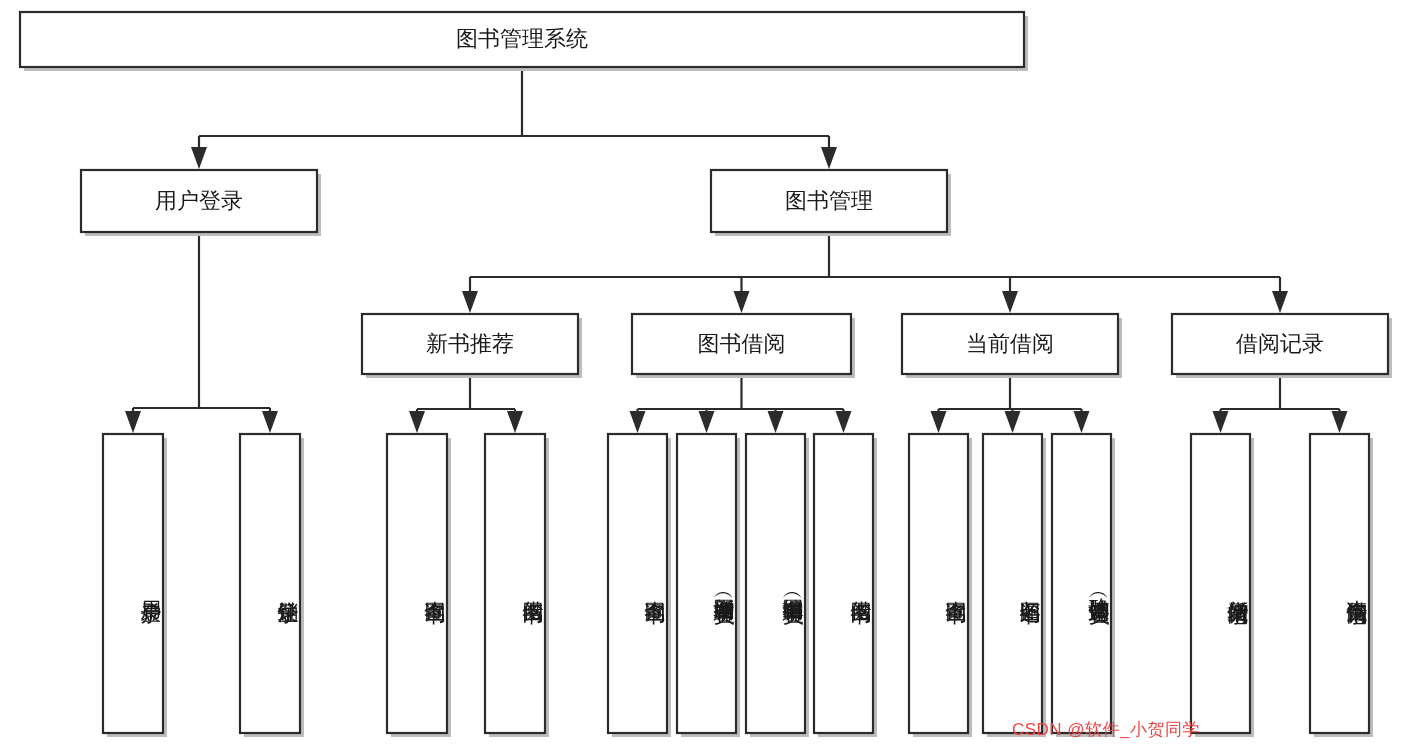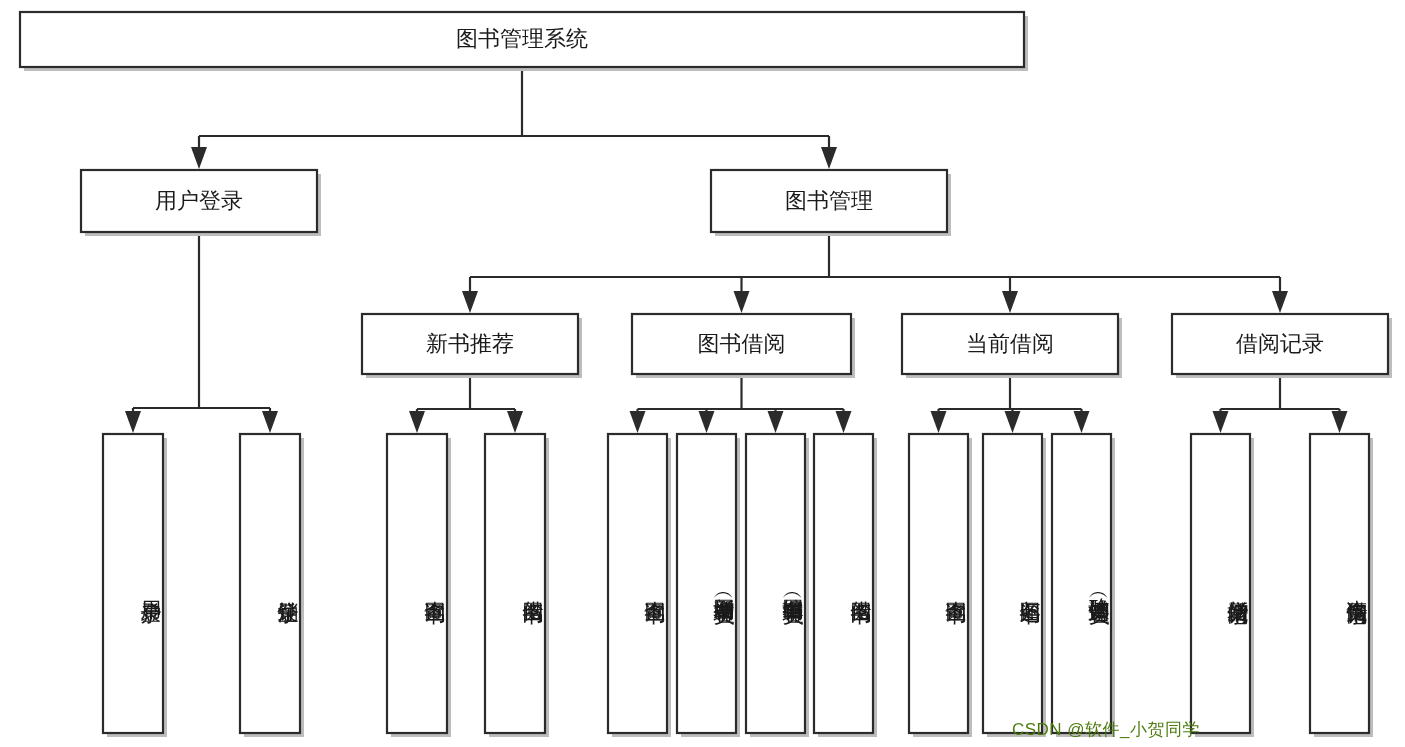--- a/index.html
+++ b/index.html
@@ -68,21 +68,21 @@
     align-items: flex-start;
     justify-content: center;
     pointer-events: none;
   }
   .watermark {
     position: absolute;
     right: 10px;
     bottom: 6px;
     font-family: "Liberation Sans", "DejaVu Sans", sans-serif;
     font-size: 17px;
-    color: #4d7c0f;
+    color: #ef4444;
     white-space: nowrap;
     letter-spacing: 0.5px;
   }
 </style>
 </head>
 <body>
 
 <div id="diagram-root">
 
   <svg class="diagram-canvas" viewBox="0 0 1405 747">

